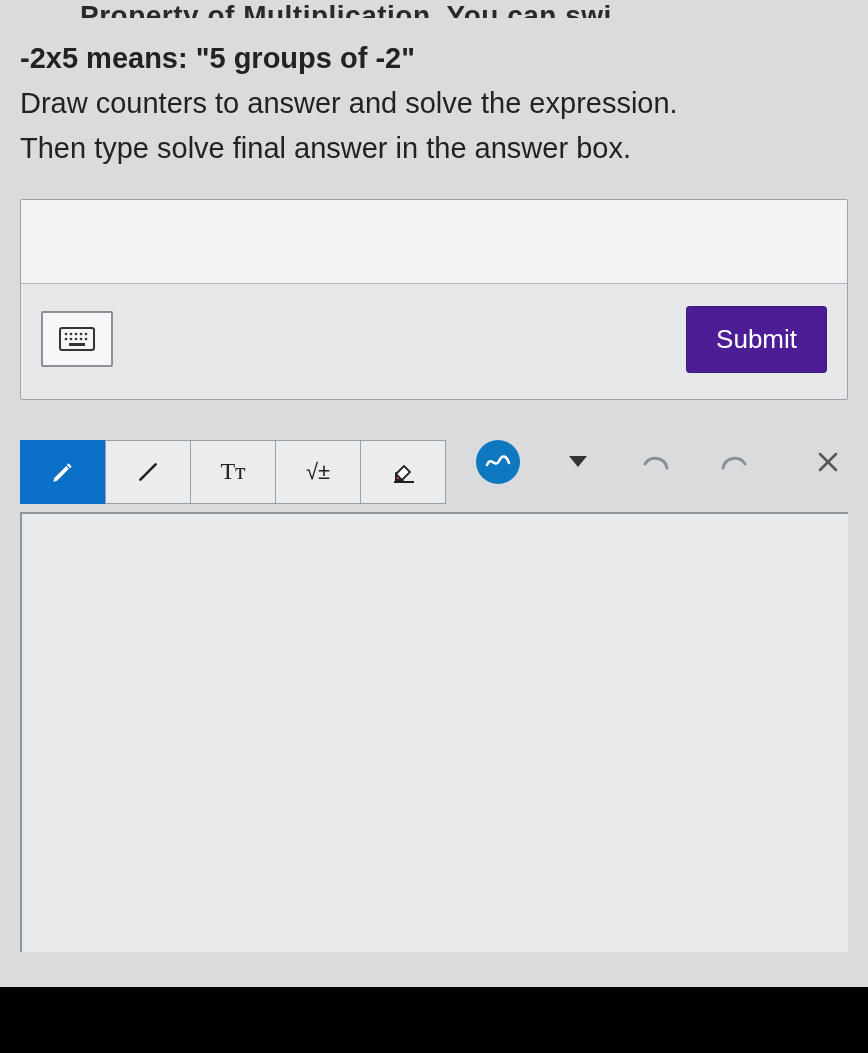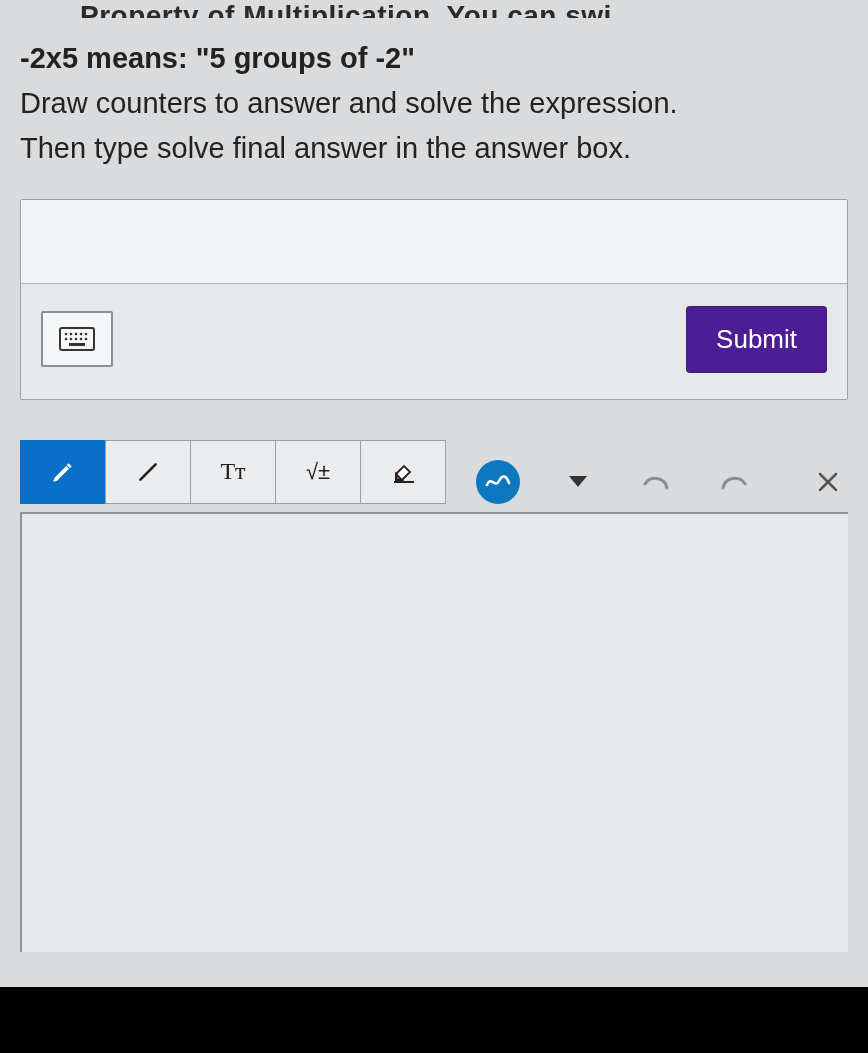--- a/index.html
+++ b/index.html
@@ -68,21 +68,21 @@
     border: none;
     border-radius: 4px;
     cursor: pointer;
     box-shadow: 0 0 0 1px rgba(0,0,0,0.15) inset;
   }
   .toolbar-wrap {
     margin-top: 40px;
   }
   .toolbar {
     display: flex;
-    align-items: flex-end;
+    align-items: flex-start;
     gap: 0;
     height: 64px;
   }
   .tool {
     width: 86px;
     height: 64px;
     border: 1px solid #98a0a8;
     background: #ebeced;
     display: flex;
     align-items: center;

